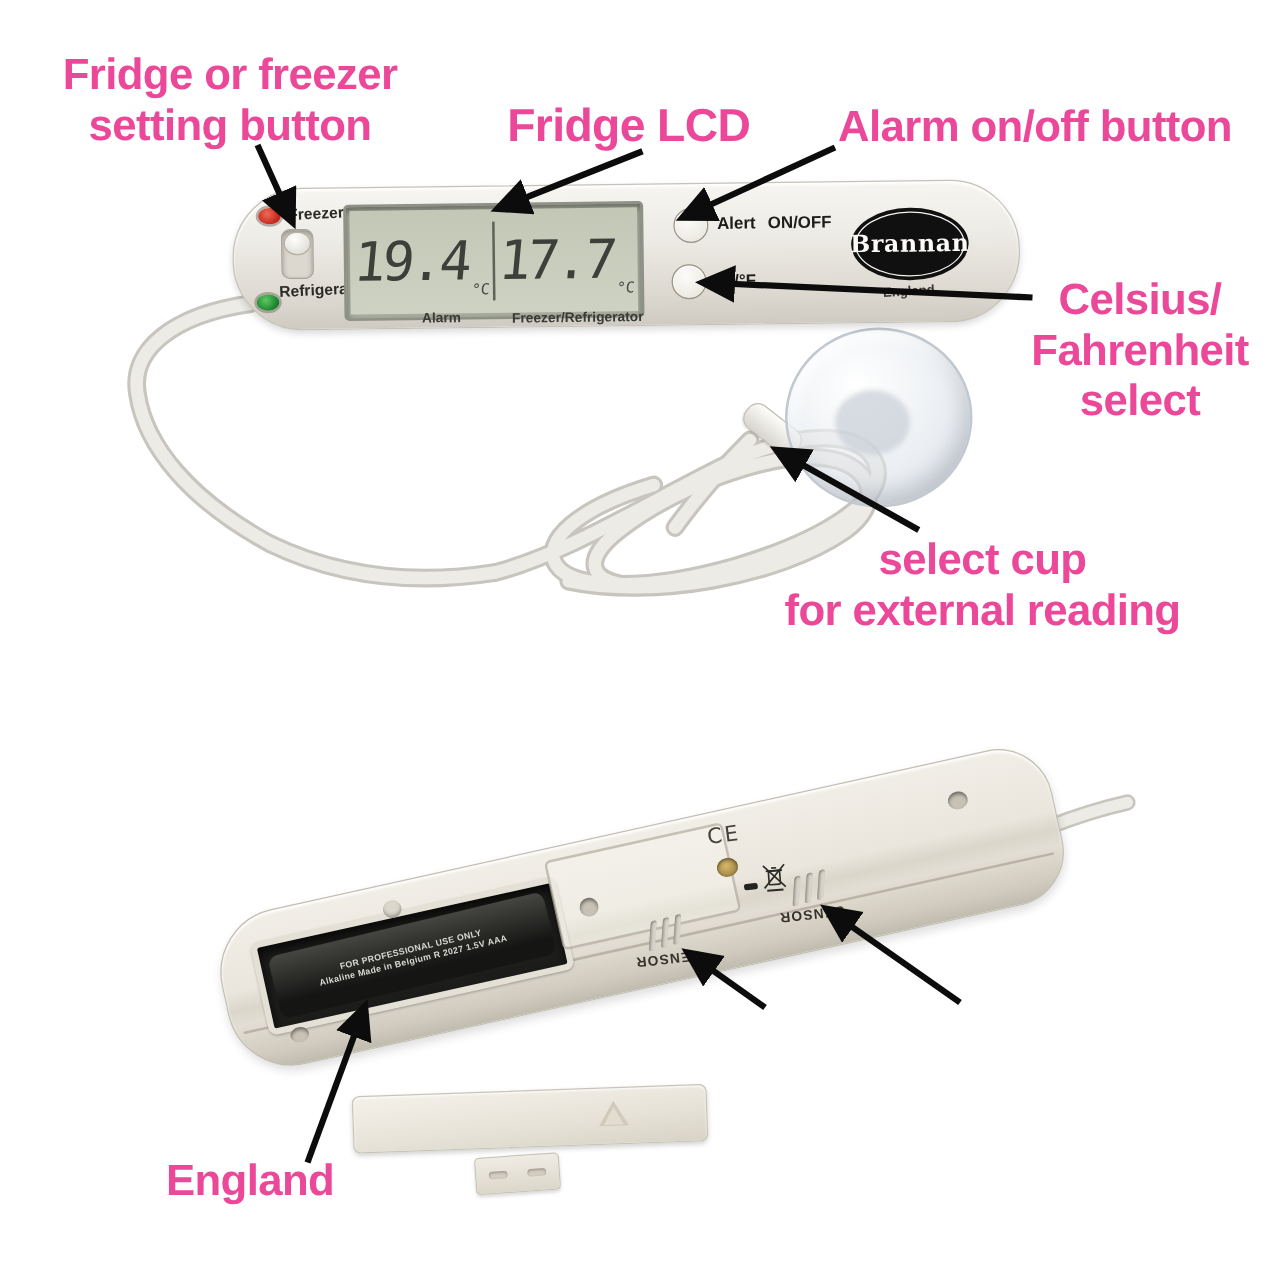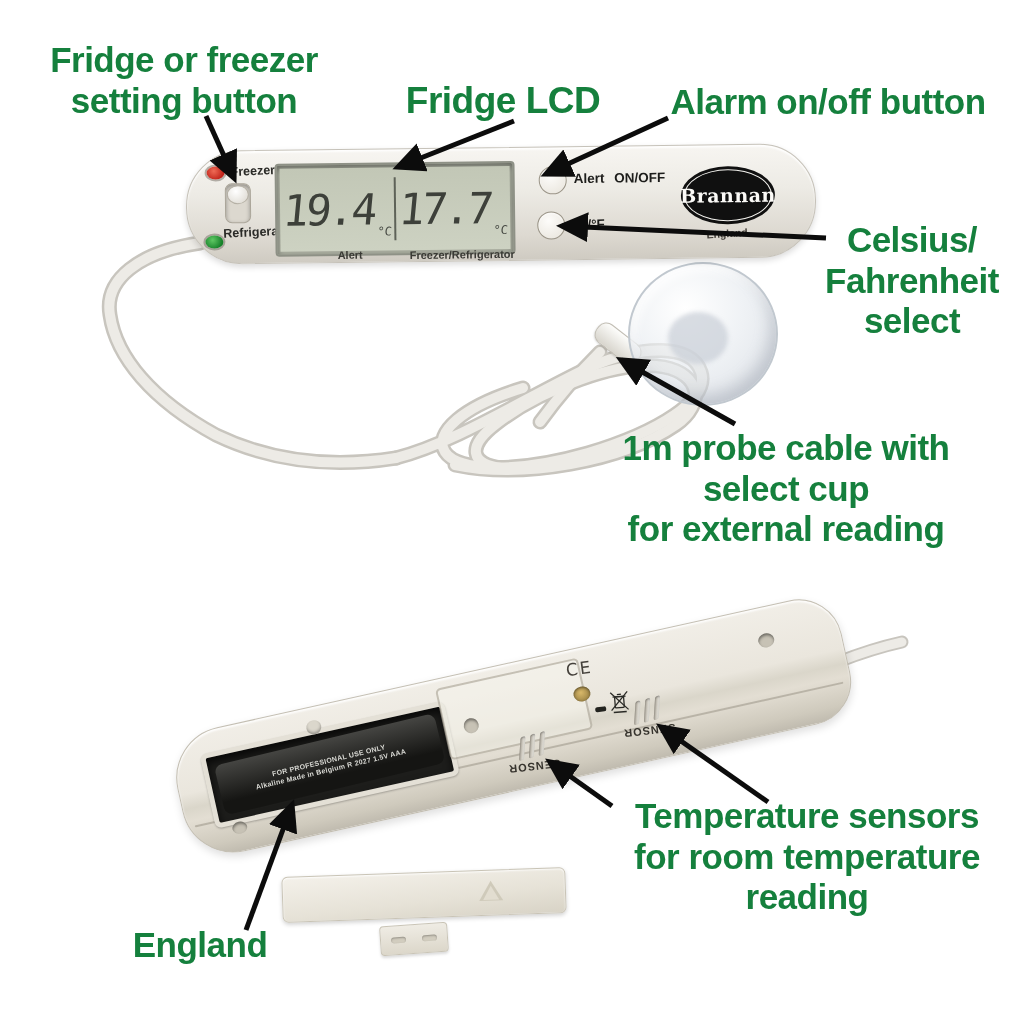--- a/index.html
+++ b/index.html
@@ -1,20 +1,20 @@
 <!DOCTYPE html>
 <html><head>
 <meta charset="utf-8">
 <style>
   html,body{margin:0;padding:0;background:#fff;}
   #canvas{position:relative;width:1024px;height:1024px;background:#ffffff;overflow:hidden;
           font-family:"Liberation Sans",sans-serif;}
 
   
-  .callout{position:absolute;font-weight:bold;color:#15803d;text-align:center;
+  .callout{position:absolute;font-weight:bold;color:#ec4899;text-align:center;
            font-size:35px;line-height:1.16;letter-spacing:-0.5px;white-space:nowrap;}
   #co-ff{left:28px;top:40px;width:312px;}
   #co-lcd{left:398px;top:80px;width:210px;font-size:37px;}
   #co-alarm{left:648px;top:82px;width:360px;}
   #co-celsius{left:806px;top:220px;width:212px;}
   #co-probe{left:590px;top:428px;width:392px;}
   #co-sensors{left:600px;top:796px;width:414px;}
   #co-battery{left:50px;top:922px;width:300px;line-height:1.3;}
 
   
@@ -186,21 +186,21 @@
           <span class="lcd-val">19.4</span>
           <span class="lcd-unit">°C</span>
         </div>
         <div id="lcd-divider"></div>
         <div class="lcd-cell">
           <span class="lcd-val">17.7</span>
           <span class="lcd-unit">°C</span>
         </div>
       </div>
     </div>
-    <div id="cap-room" class="lcd-caption">Alert</div>
+    <div id="cap-room" class="lcd-caption">Alarm</div>
     <div id="cap-fr" class="lcd-caption">Freezer/Refrigerator</div>
 
     <div id="btn-alert" class="round-btn"></div>
     <div id="lbl-alert" class="btn-lbl">Alert ON/OFF</div>
     <div id="btn-cf" class="round-btn"></div>
     <div id="lbl-cf" class="btn-lbl">°C/°F</div>
 
     <div id="brand-oval">
       <div id="brand-ring"></div>
       <span id="brand-name">Brannan</span>
@@ -270,28 +270,22 @@
   </div>
   <div id="co-alarm" class="callout">
     <div>Alarm on/off button</div>
   </div>
   <div id="co-celsius" class="callout">
     <div>Celsius/</div>
     <div>Fahrenheit</div>
     <div>select</div>
   </div>
   <div id="co-probe" class="callout">
-    <div>1m probe cable with</div>
     <div>select cup</div>
     <div>for external reading</div>
-  </div>
-  <div id="co-sensors" class="callout">
-    <div>Temperature sensors</div>
-    <div>for room temperature</div>
-    <div>reading</div>
   </div>
   <div id="co-battery" class="callout">
     <div>England</div>
   </div>
 
   <svg class="layer">
     <defs>
       <marker id="ah" markerWidth="7" markerHeight="7" refX="5.2" refY="3" orient="auto">
         <path d="M0,0 L6.4,3 L0,6 z" fill="#0c0c0c"></path>
       </marker>

